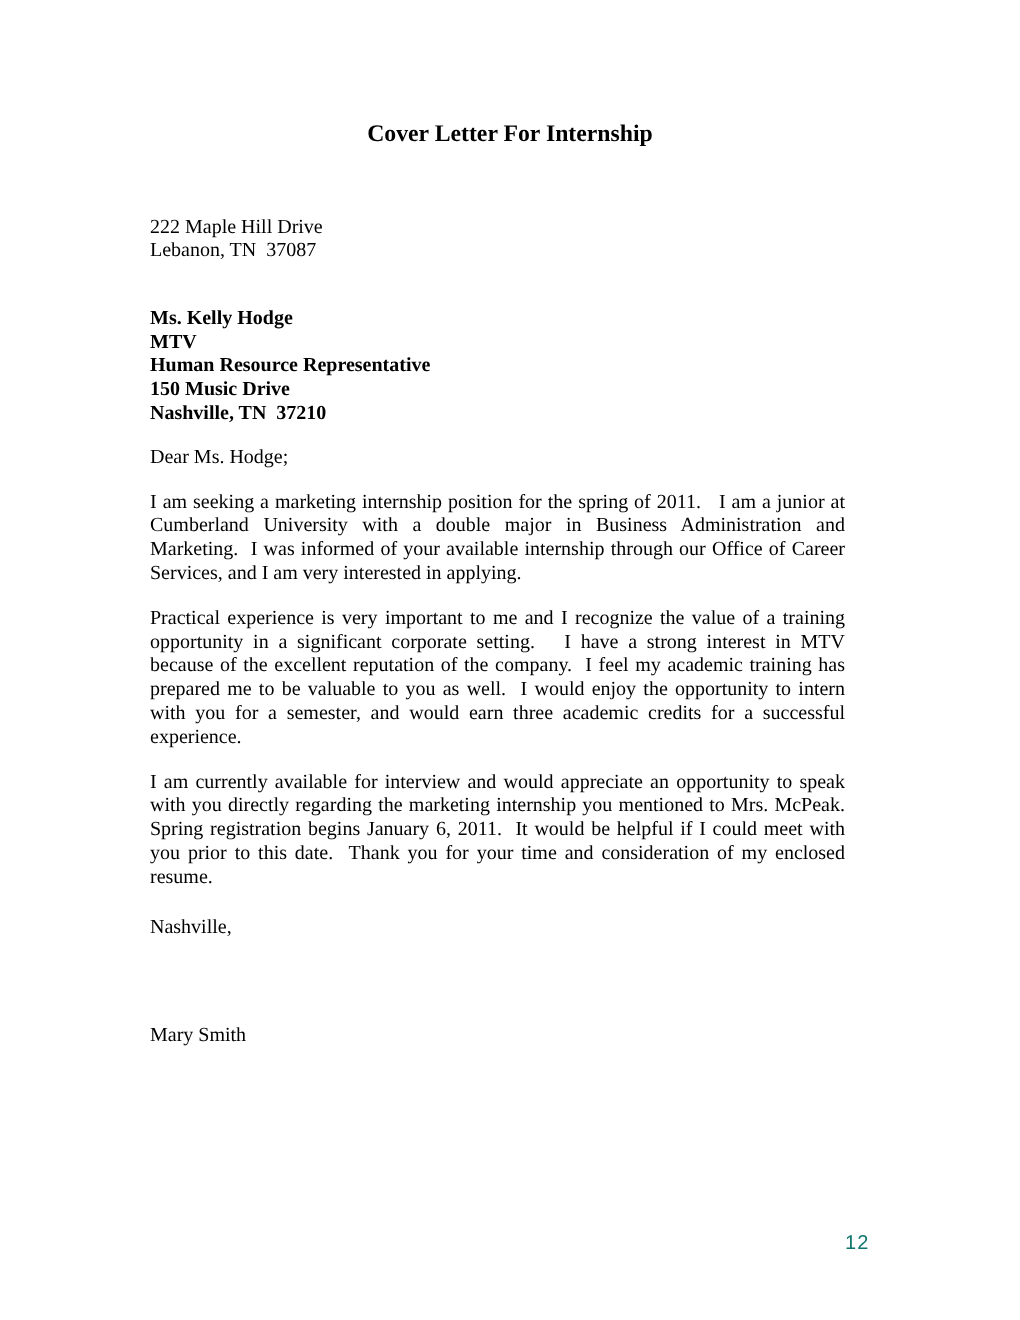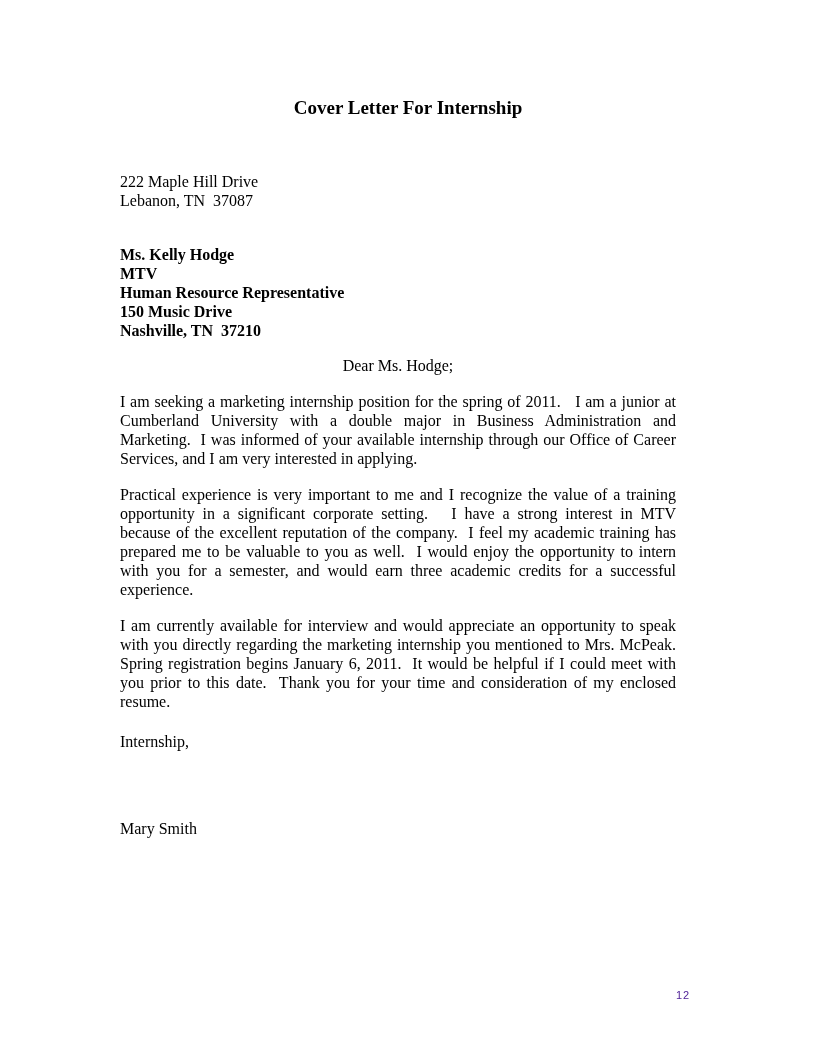--- a/index.html
+++ b/index.html
@@ -36,41 +36,40 @@
   }
   .sender {
     margin-top: 50px;
   }
   .recipient {
     margin-top: 35px;
     font-weight: bold;
   }
   .salutation {
     margin-top: 16px;
-    text-align: center;
   }
   .paragraph {
     margin: 17px 0 0 0;
     text-align: justify;
     white-space: pre-wrap;
   }
   .closing {
     margin-top: 21px;
   }
   .signature {
     margin-top: 68px;
   }
   .page-number {
     position: absolute;
     left: 676px;
     top: 986px;
     font-family: "Liberation Sans", sans-serif;
-    font-size: 11px;
+    font-size: 16px;
     line-height: 18px;
-    color: #4c1d95;
+    color: #0f766e;
     letter-spacing: 1px;
   }
 </style>
 </head>
 <body>
 
 <div class="page">
   <h1 class="title">Cover Letter For Internship</h1>
 
   <div class="content">
@@ -87,18 +86,18 @@
       <div class="line">150 Music Drive</div>
       <div class="line">Nashville, TN  37210</div>
     </div>
 
     <div class="line salutation">Dear Ms. Hodge;</div>
 
     <p class="paragraph">I am seeking a marketing internship position for the spring of 2011.   I am a junior at Cumberland University with a double major in Business Administration and Marketing.  I was informed of your available internship through our Office of Career Services, and I am very interested in applying.</p>
     <p class="paragraph">Practical experience is very important to me and I recognize the value of a training opportunity in a significant corporate setting.   I have a strong interest in MTV because of the excellent reputation of the company.  I feel my academic training has prepared me to be valuable to you as well.  I would enjoy the opportunity to intern with you for a semester, and would earn three academic credits for a successful experience.</p>
     <p class="paragraph">I am currently available for interview and would appreciate an opportunity to speak with you directly regarding the marketing internship you mentioned to Mrs. McPeak.  Spring registration begins January 6, 2011.  It would be helpful if I could meet with you prior to this date.  Thank you for your time and consideration of my enclosed resume.</p>
 
-    <div class="line closing">Internship,</div>
+    <div class="line closing">Nashville,</div>
     <div class="line signature">Mary Smith</div>
   </div>
 
   <div class="page-number">12</div>
 </div>
 
 </body></html>

